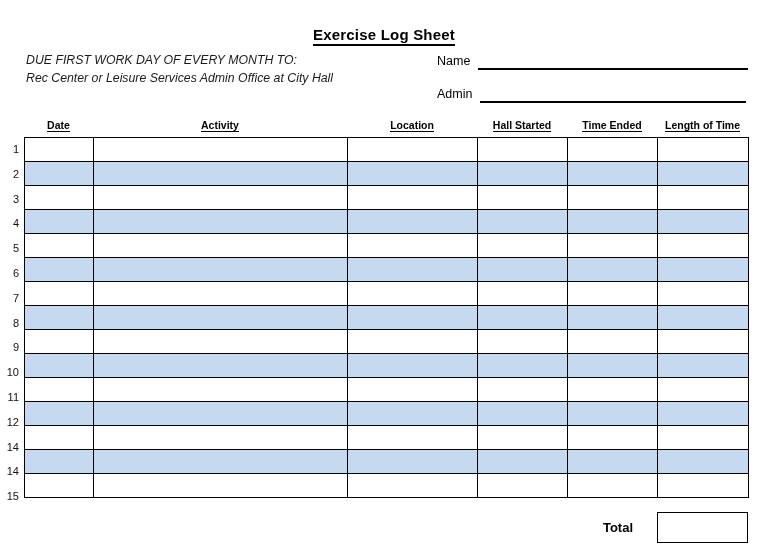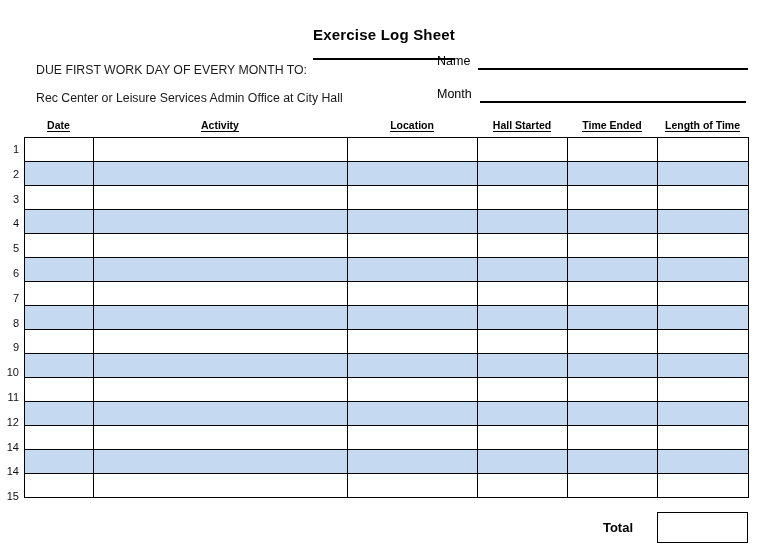--- a/index.html
+++ b/index.html
@@ -17,33 +17,33 @@
   .title{
     position:absolute;
     left:0;right:0;top:26px;
     text-align:center;
     font-size:15px;
     font-weight:bold;
     letter-spacing:.2px;
   }
   .title span{
     border-bottom:2px solid #000;
-    padding-bottom:15px;
+    padding-bottom:1px;
   }
 
   
   .notice{
     position:absolute;
     left:26px;top:52px;
     font-size:12.3px;
     line-height:17.5px;
     color:#1a1a1a;
     white-space:nowrap;
   }
-  .notice div{margin:10px;padding:0;}
+  .notice div{margin:0;padding:0;font-style:italic;}
 
   
   .field{
     position:absolute;
     display:flex;
     align-items:flex-start;
   }
   .field .lbl{
     font-size:12.5px;
     line-height:13px;
@@ -152,21 +152,21 @@
     <div>DUE FIRST WORK DAY OF EVERY MONTH TO:</div>
     <div>Rec Center or Leisure Services Admin Office at City Hall</div>
   </div>
 
   <div class="field" id="field-name">
     <span class="lbl">Name</span>
     <span class="rule"></span>
   </div>
 
   <div class="field" id="field-month">
-    <span class="lbl">Month</span>
+    <span class="lbl">Admin</span>
     <span class="rule"></span>
   </div>
 
   <div class="col-headers">
     <div class="ch" style="left:0px;width:69px;"><u>Date</u></div>
     <div class="ch" style="left:69px;width:254px;"><u>Activity</u></div>
     <div class="ch" style="left:323px;width:130px;"><u>Location</u></div>
     <div class="ch" style="left:453px;width:90px;"><u>Hall Started</u></div>
     <div class="ch" style="left:543px;width:90px;"><u>Time Ended</u></div>
     <div class="ch" style="left:633px;width:91px;"><u>Length of Time</u></div>

